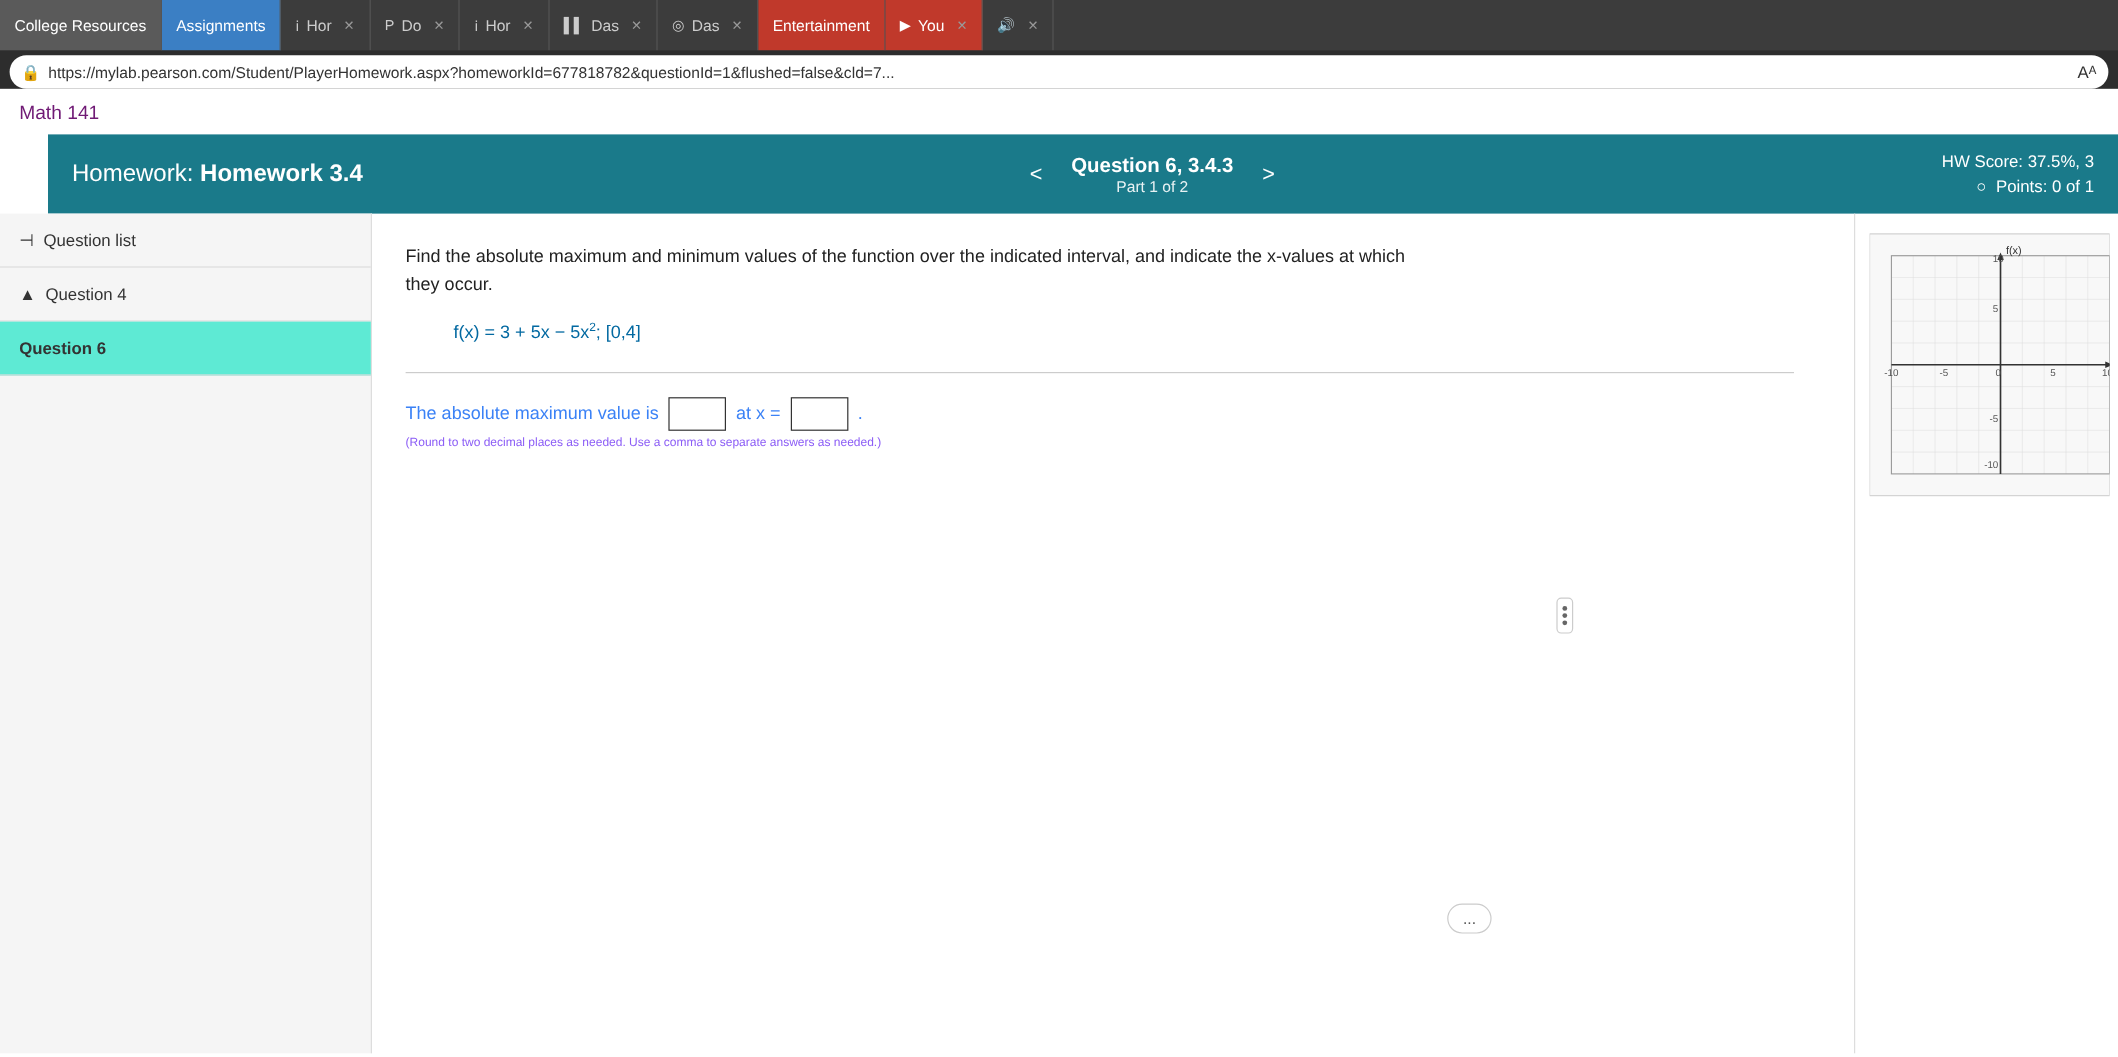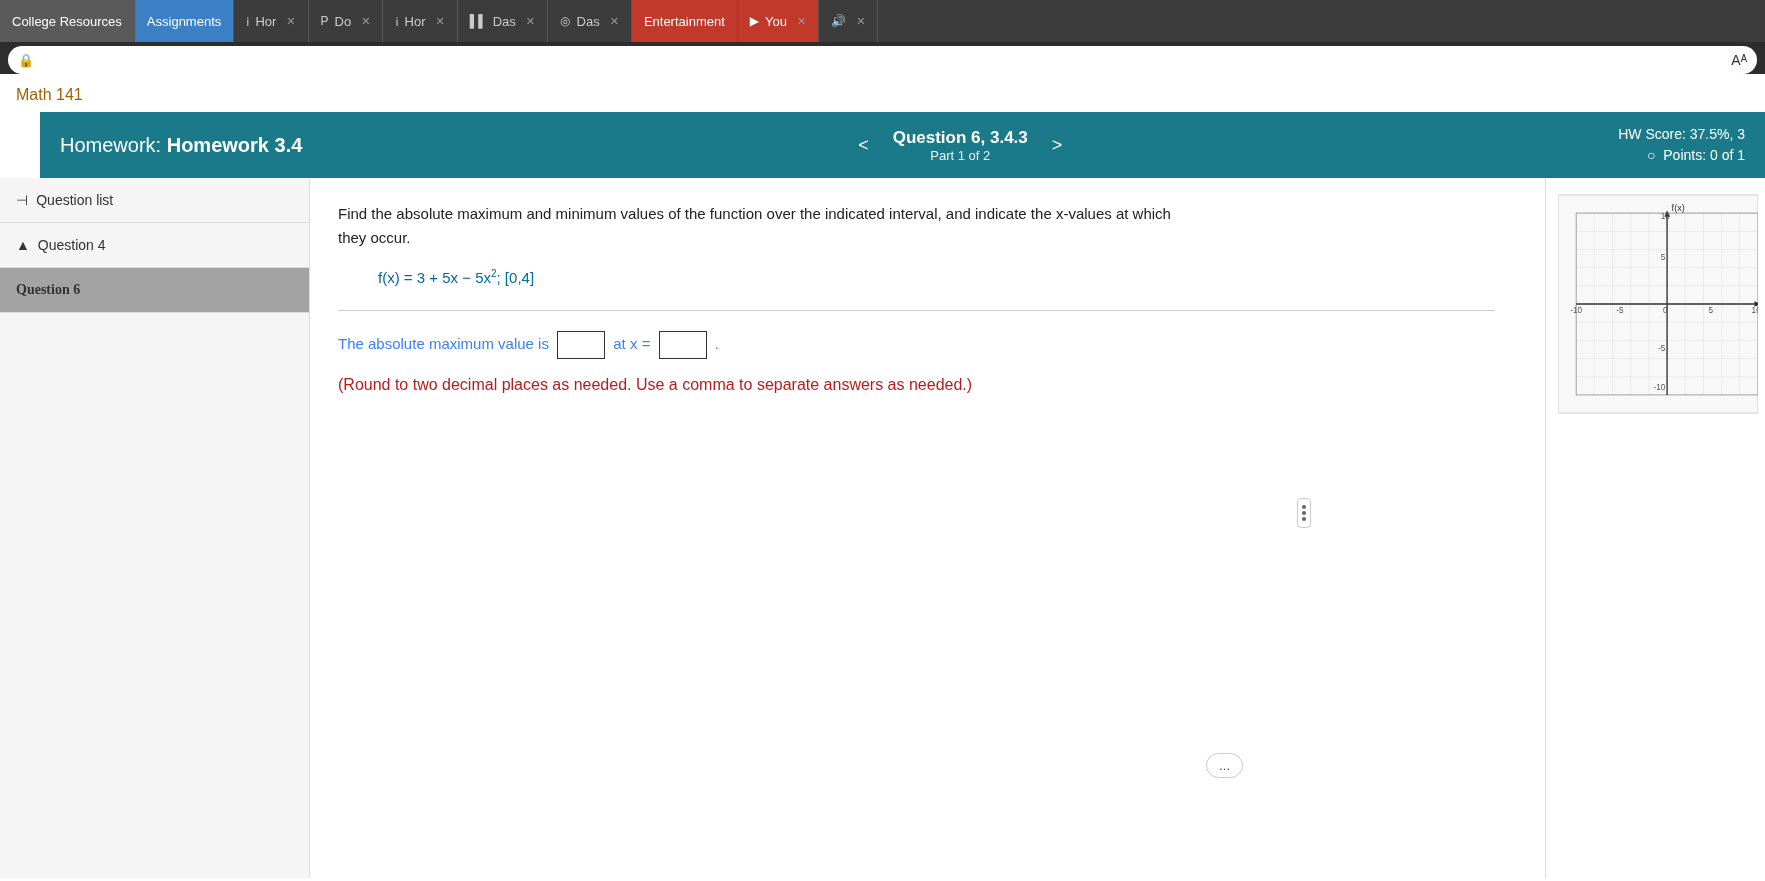--- a/index.html
+++ b/index.html
@@ -86,21 +86,21 @@
     .lock-icon { color: #555; font-size: 13px; }
 
     
     .page-content {
       background: #fff;
     }
 
     .page-header {
       padding: 8px 16px;
       font-size: 16px;
-      color: #a16207;
+      color: #701a75;
     }
 
     
     .hw-header {
       background: #1a7a8a;
       color: #fff;
       display: flex;
       align-items: center;
       padding: 12px 20px;
       gap: 20px;
@@ -174,23 +174,22 @@
       border-bottom: 1px solid #ddd;
       cursor: pointer;
       font-size: 14px;
       color: #333;
       display: flex;
       align-items: center;
       gap: 8px;
     }
 
     .sidebar-item.active {
-      background: #a3a3a3;
+      background: #5eead4;
       font-weight: bold;
-      font-family: Liberation Serif, serif;
     }
 
     .sidebar-item-arrow {
       color: #333;
     }
 
     
     .content-area {
       flex: 1;
       padding: 24px 28px;
@@ -324,20 +323,21 @@
       <span class="tab-close">✕</span>
     </div>
     <div class="tab">
       <span class="tab-icon">🔊</span>
       <span class="tab-close">✕</span>
     </div>
   </div>
 
   <div class="address-bar">
     <span class="lock-icon">🔒</span>
+    <span>https://mylab.pearson.com/Student/PlayerHomework.aspx?homeworkId=677818782&amp;questionId=1&amp;flushed=false&amp;cld=7...</span>
     <span style="margin-left:auto;font-size:14px;">Aᴬ</span>
   </div>
 </div>
 
 <div class="page-content">
 
   <div class="page-header">
     <span>Math 141</span>
   </div>
 
@@ -397,21 +397,21 @@
       <hr class="divider-line">
 
       <div class="answer-section">
         <span>The absolute maximum value is</span>
         <span class="answer-box" style="display:inline-block;width:48px;height:28px;border:1px solid #333;vertical-align:middle;margin:0 4px;"></span>
         <span>at x =</span>
         <span class="answer-box" style="display:inline-block;width:48px;height:28px;border:1px solid #333;vertical-align:middle;margin:0 4px;"></span>
         <span>.</span>
       </div>
 
-      <div style="margin-top:17px; font-size:16px; color:#b91c1c;">(Round to two decimal places as needed. Use a comma to separate answers as needed.)</div>
+      <div style="margin-top:5px; font-size:10px; color:#8b5cf6;">(Round to two decimal places as needed. Use a comma to separate answers as needed.)</div>
 
       <button class="more-btn" style="position:absolute;bottom:100px;right:280px;">...</button>
     </div>
 
     <div class="collapse-btn" style="position:relative;align-self:center;margin:0 4px;">
       <div class="dot"></div>
       <div class="dot"></div>
       <div class="dot"></div>
     </div>
 

